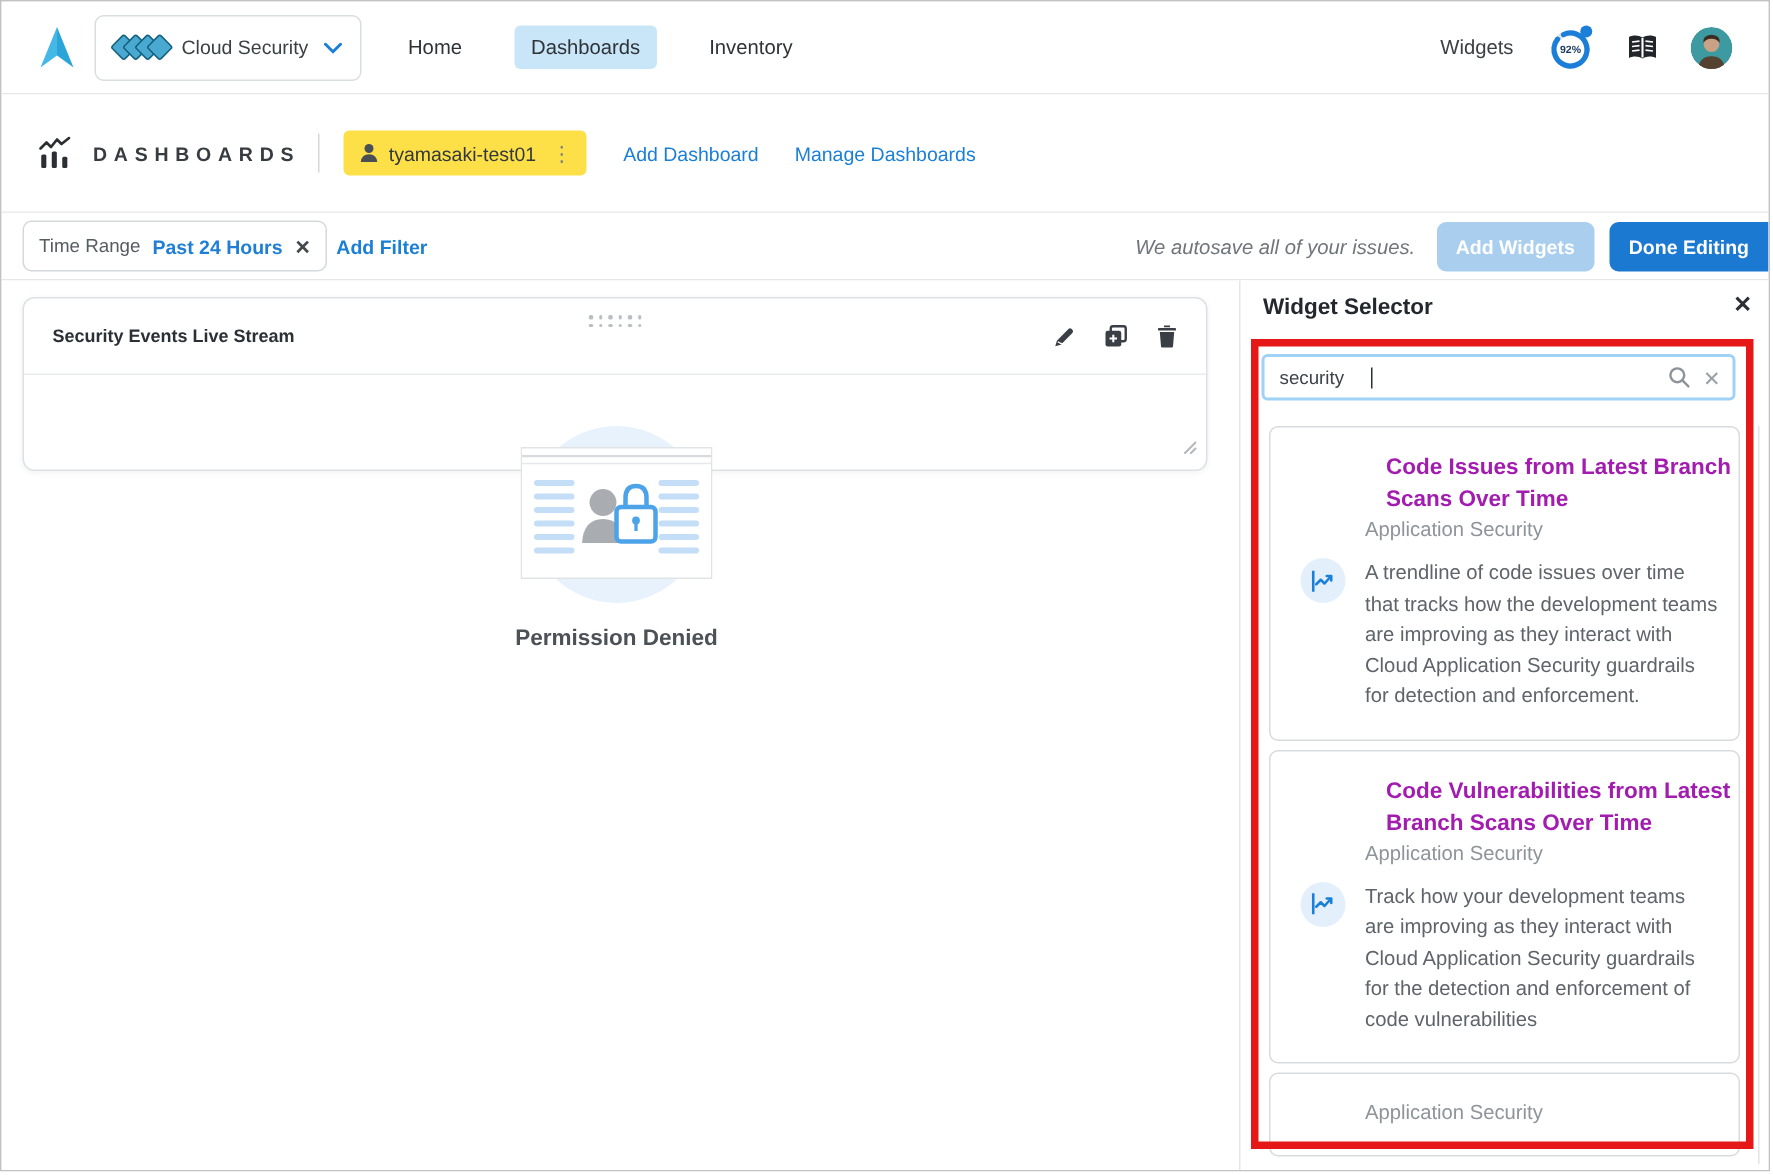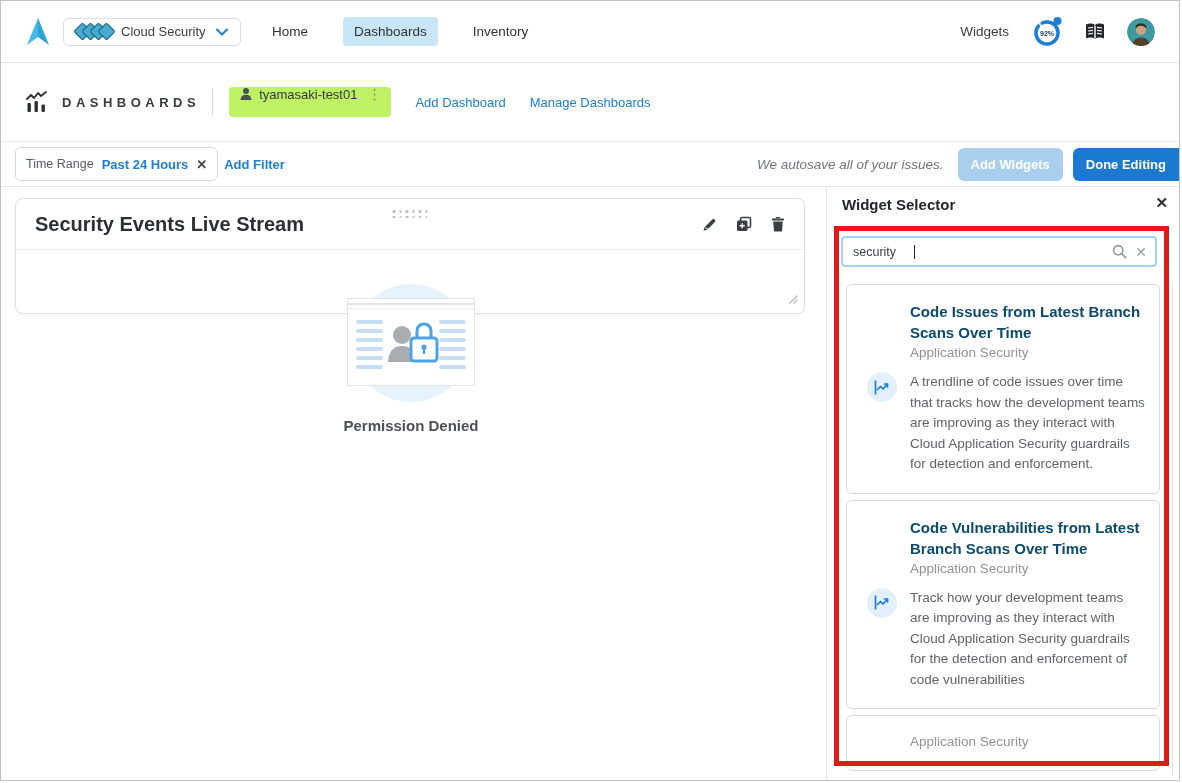--- a/index.html
+++ b/index.html
@@ -3,40 +3,40 @@
 <meta charset="utf-8">
 <style>
   * { margin:0; padding:0; box-sizing:border-box; }
   html,body { background:#fff; }
   body { font-family:"Liberation Sans", sans-serif; color:#2e3338; }
   .page { position:relative; width:1180px; height:781px; border:1px solid #c2c2c2; background:#fff; overflow:hidden; }
 
   
   .topnav { position:absolute; left:0; top:0; width:100%; height:62px; display:flex; align-items:center; padding:0 24px; border-bottom:1px solid #e6e6e6; background:#fff; }
   .logo { width:26px; height:30px; margin-right:12px; flex:0 0 auto; }
-  .product-pill { display:flex; align-items:center; width:178px; height:28px; border:1px solid #d9dde0; border-radius:6px; padding:0 12px; background:#fff; cursor:pointer; }
+  .product-pill { display:flex; align-items:center; width:178px; height:44px; border:1px solid #d9dde0; border-radius:6px; padding:0 12px; background:#fff; cursor:pointer; }
   .diamonds { display:flex; align-items:center; margin-right:8px; background:radial-gradient(ellipse at center, #dff1fa 0%, rgba(255,255,255,0) 70%); padding:2px 0; }
   .diamond { width:13px; height:13px; background:#4aa9d0; border:1.5px solid #12607e; transform:rotate(45deg); margin-left:-5px; border-radius:2px; }
   .diamond:first-child { margin-left:0; }
   .product-label { font-size:13px; color:#3b4045; flex:1; }
   .tabs { display:flex; align-items:center; margin-left:20px; gap:24px; }
   .tab { font-size:13.5px; color:#2e3338; padding:7px 11px; border-radius:4px; cursor:pointer; }
   .tab.active { background:#c9e6f8; }
   .nav-spacer { flex:1; }
   .settings-link { font-size:13.5px; color:#3b4045; margin-right:22px; cursor:pointer; }
   .usage-ring { position:relative; width:32px; height:32px; margin-right:20px; cursor:pointer; }
   .book-icon { margin-right:20px; cursor:pointer; display:flex; }
   .avatar { width:28px; height:28px; border-radius:50%; overflow:hidden; cursor:pointer; flex:0 0 auto; }
 
   
   .subnav { position:absolute; left:0; top:62px; width:100%; height:79px; display:flex; align-items:center; padding:0 24px; border-bottom:1px solid #ececec; background:#fff; }
   .dash-icon { margin-right:14px; display:flex; }
   .dash-label { font-size:13px; letter-spacing:4.5px; color:#373c41; font-weight:600; }
   .vdiv { width:1px; height:26px; background:#d7d7d7; margin:0 16px 0 12px; }
-  .dash-pill { display:flex; height:30px; background:#bef264; border-radius:4px; padding:0 6px 0 10px; cursor:pointer; }
+  .dash-pill { display:flex; align-items:center; height:30px; background:#fde047; border-radius:4px; padding:0 6px 0 10px; cursor:pointer; }
   .dash-pill .pname { font-size:13px; color:#33383d; margin:0 6px; }
   .kebab { color:#7a8087; font-size:14px; letter-spacing:0; padding:0 4px; cursor:pointer; line-height:1; }
   .link { color:#1a7fd6; font-size:13px; cursor:pointer; }
   .subnav .link { margin-left:24px; }
 
   
   .filterbar { position:absolute; left:0; top:141px; width:100%; height:45px; display:flex; align-items:center; padding-left:14px; border-bottom:1px solid #e6e6e6; background:#fff; }
   .chip { display:flex; align-items:center; height:34px; border:1px solid #d5d8db; border-radius:6px; padding:0 10px; gap:8px; background:#fff; }
   .chip-label { font-size:12.5px; color:#565c62; }
   .chip-value { font-size:13px; color:#1f7fd6; font-weight:600; }
@@ -46,21 +46,21 @@
   .autosave { font-size:13.5px; font-style:italic; color:#6f757b; margin-right:14px; }
   .btn { height:33px; border:none; border-radius:6px; font-family:inherit; font-size:13px; font-weight:600; color:#fff; padding:0 13px; cursor:pointer; }
   .btn.disabled { background:#aacfee; margin-right:10px; }
   .btn.primary { background:#1b79d2; border-radius:6px 0 0 6px; }
 
   
   .content { position:absolute; left:0; top:186px; width:100%; height:595px; background:#fff; }
 
   .widget-card { position:absolute; left:14px; top:11px; width:790px; height:116px; background:#fff; border:1px solid #dee1e4; border-radius:8px; box-shadow:0 1px 4px rgba(0,0,0,.05); }
   .widget-header { position:relative; height:51px; display:flex; align-items:center; padding:0 19px; border-bottom:1px solid #e9ebed; }
-  .widget-title { font-size:20px; font-weight:600; color:#2b3036; }
+  .widget-title { font-size:12px; font-weight:600; color:#2b3036; }
   .drag-dots { position:absolute; left:50%; top:11px; transform:translateX(-50%); cursor:grab; }
   .dot-row { display:flex; gap:4px; margin-bottom:3px; }
   .dot { width:2.5px; height:2.5px; border-radius:50%; background:#b9bec3; }
   .header-icons { margin-left:auto; display:flex; align-items:center; gap:19px; }
   .hicon { display:flex; cursor:pointer; }
   .resize-handle { position:absolute; right:6px; bottom:5px; cursor:nwse-resize; }
 
   .illus { position:absolute; left:346px; top:95px; width:128px; height:120px; z-index:2; }
   .illus-circle { position:absolute; left:5px; top:2px; width:118px; height:118px; border-radius:50%; background:#e7f2fd; }
   .illus-card { position:absolute; left:0; top:16px; }
@@ -70,21 +70,21 @@
   .panel { position:absolute; left:825px; top:0; right:0; bottom:0; background:#fff; border-left:1px solid #e4e6e8; }
   .panel-title { position:absolute; left:15px; top:9px; font-size:15px; font-weight:600; color:#23282e; }
   .panel-close { position:absolute; right:11px; top:7px; font-size:15px; color:#2b2f34; cursor:pointer; font-weight:600; }
   .searchbox { position:absolute; left:14px; top:49px; width:316px; height:31px; border:2px solid #9fd2f4; border-radius:4px; background:#fff; display:flex; align-items:center; padding:0 8px 0 10px; cursor:text;gap:17px; }
   .search-text { font-size:12.5px; color:#3c4248; }
   .caret { display:inline-block; width:1px; height:14px; background:#2b2f34; margin-left:1px; vertical-align:middle; }
   .search-icons { margin-left:auto; display:flex; align-items:center; gap:8px; }
   .clear-x { color:#9aa0a6; font-size:14px; cursor:pointer; }
   .card-list { position:absolute; left:19px; top:97px; width:314px; }
   .wcard { border:1px solid #d8dbde; border-radius:6px; background:#fff; margin-bottom:6px; padding:16px 14px 18px 15px; cursor:pointer; }
-  .wcard-title { font-size:15px; font-weight:600; color:#0c4a6e; line-height:21px; margin-left:48px; width:245px; }
+  .wcard-title { font-size:15px; font-weight:600; color:#a21caf; line-height:21px; margin-left:62px; width:245px; }
   .wcard-cat { font-size:13.5px; color:#8e9499; line-height:20px; margin-left:48px; }
   .wcard-row { display:flex; margin-top:9px; }
   .wicon { flex:0 0 30px; width:30px; height:30px; border-radius:50%; background:#e3f0fc; display:flex; align-items:center; justify-content:center; margin-left:5px; }
   .wcard-desc { font-size:13.5px; color:#5f646a; line-height:20.5px; margin-left:13px; width:242px; }
   .panel-scrollline { position:absolute; right:6px; top:97px; bottom:6px; width:1px; background:#e2e4e6; }
 
   .red-annotation { position:absolute; left:833px; top:39px; width:335px; height:540px; border:5px solid #e51717; z-index:9; pointer-events:none; }
 </style>
 </head>
 <body>

